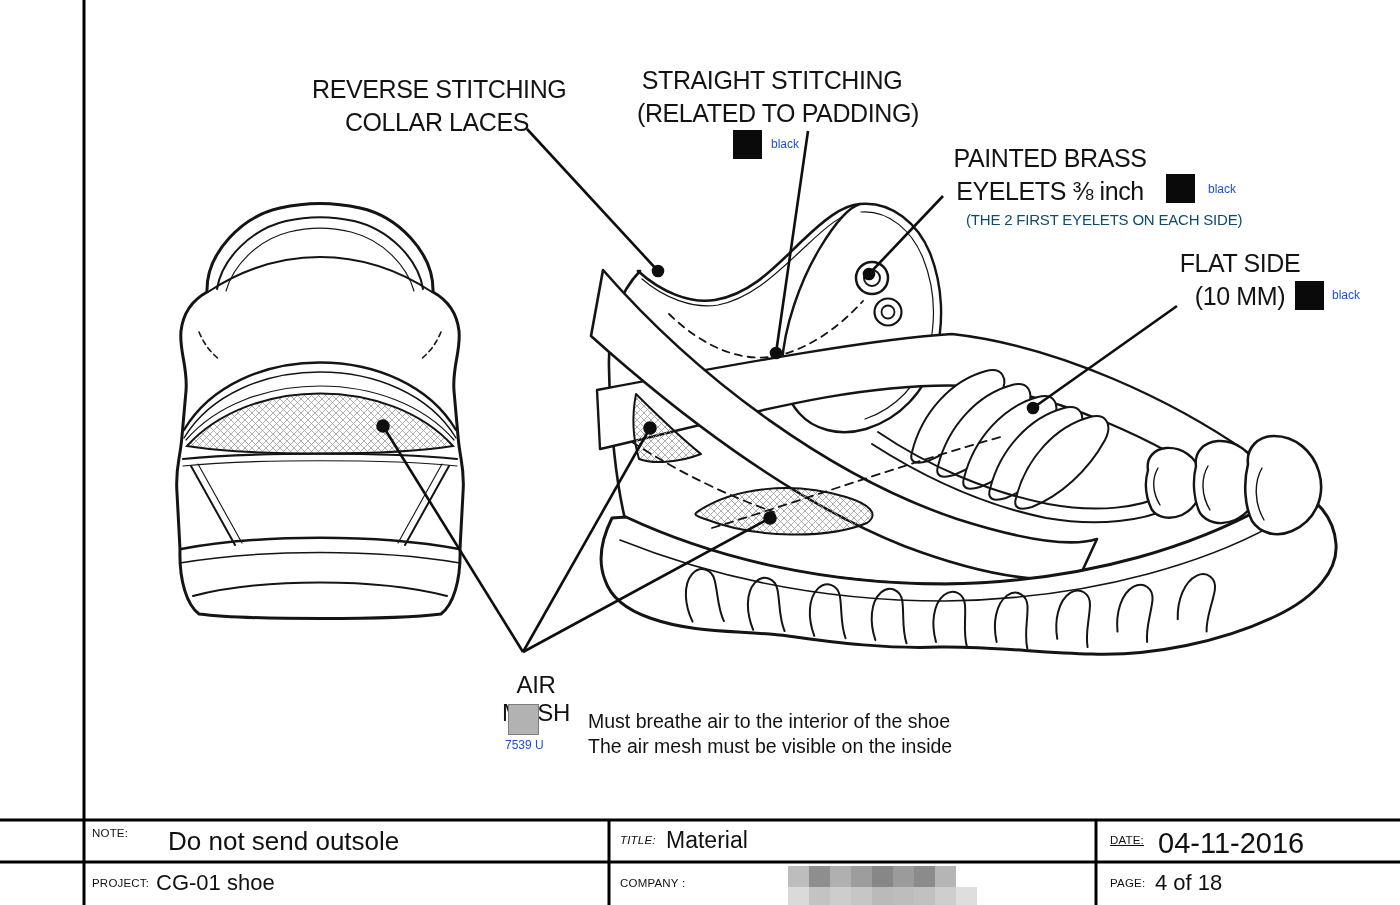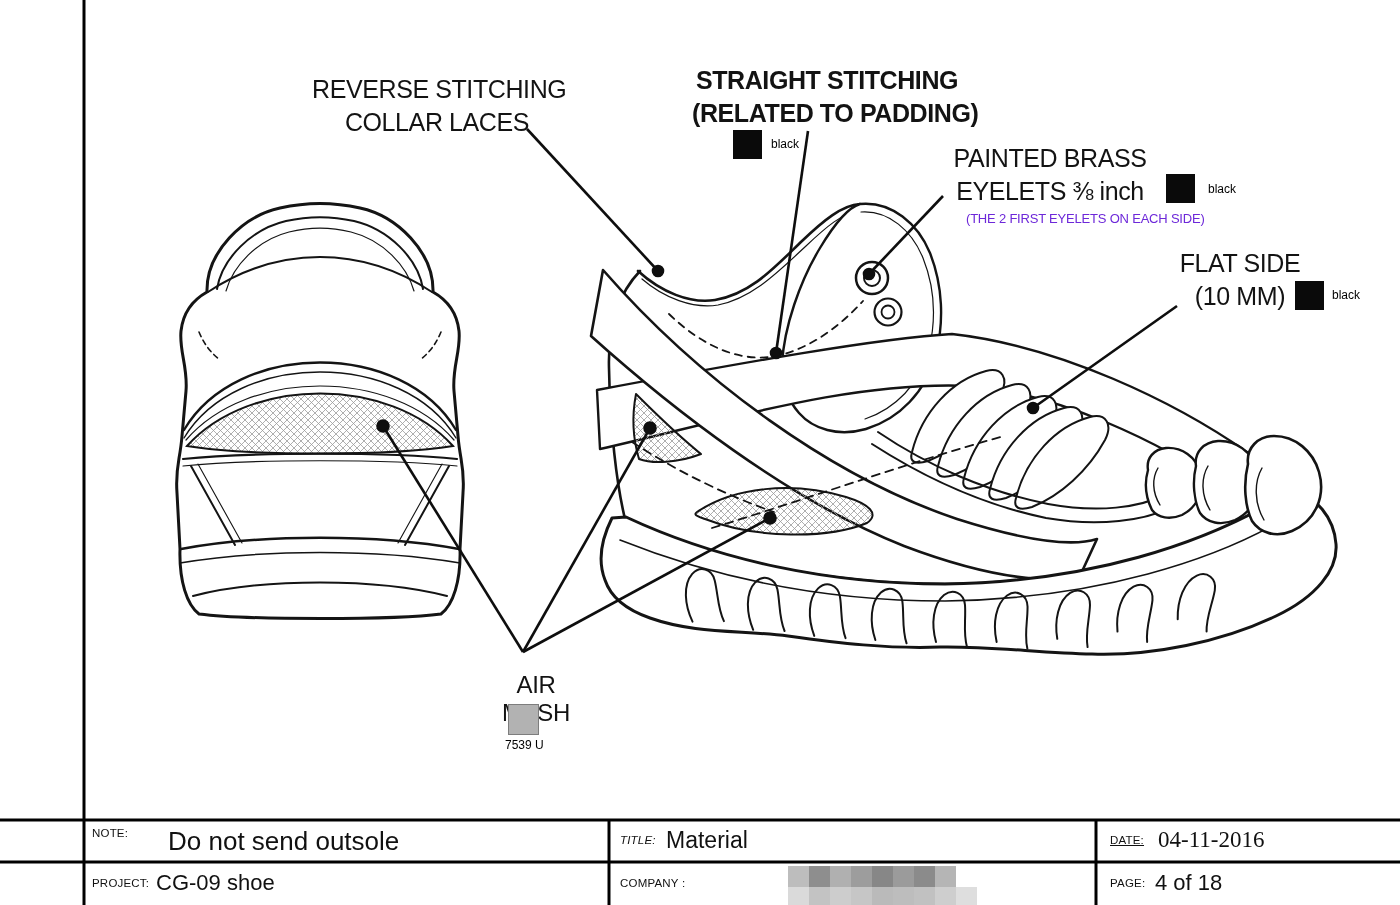--- a/index.html
+++ b/index.html
@@ -3,33 +3,33 @@
 <meta charset="utf-8">
 <style>
   html,body{margin:0;padding:0;background:#ffffff;}
   body{width:1400px;height:905px;position:relative;overflow:hidden;
        font-family:"Liberation Sans", sans-serif;color:#111;}
   #drawing{position:absolute;left:0;top:0;z-index:1;}
   .overlay{position:absolute;left:0;top:0;width:1400px;height:905px;z-index:2;}
   .callout{position:absolute;text-align:center;font-size:25px;line-height:33px;
            letter-spacing:-0.4px;color:#131313;}
   .callout .ln{white-space:nowrap;}
-  .small-note{position:absolute;font-size:13px;letter-spacing:-0.2px;color:#6d28d9;white-space:nowrap;}
+  .small-note{position:absolute;font-size:15px;letter-spacing:-0.2px;color:#0c4a6e;white-space:nowrap;}
   .swatch{position:absolute;width:29px;height:29px;background:#0a0a0a;}
-  .swatch-label{position:absolute;font-size:12px;color:#000000;}
+  .swatch-label{position:absolute;font-size:12px;color:#1d4ed8;}
   .swatch-gray{position:absolute;width:29px;height:29px;background:#b2b2b2;border:1px solid #7d7d7d;}
   .green{color:#55b948;}
   .length-note{position:absolute;font-size:25px;line-height:34px;letter-spacing:-0.3px;}
   .airmesh-title{position:absolute;font-size:24px;letter-spacing:-0.3px;color:#131313;}
   .airmesh-desc{position:absolute;font-size:19.5px;line-height:25px;color:#131313;}
   .tb-label{position:absolute;font-size:11.5px;letter-spacing:0.2px;color:#111;}
   .tb-value{position:absolute;color:#111;white-space:nowrap;}
   .v-note{font-size:26px;}
   .v-title{font-size:23px;}
-  .v-date{font-size:23px;font-family:Liberation Serif, serif;}
+  .v-date{font-size:29px;}
   .v-project{font-size:22px;}
   .v-page{font-size:22px;}
   
   .redact{position:absolute;left:788px;top:866px;width:200px;height:42px;}
   .redact .row{display:flex;height:21px;}
   .redact .c{width:21px;height:21px;}
   .r1 .c:nth-child(1){background:#bdbdbd}.r1 .c:nth-child(2){background:#8e8e8e}
   .r1 .c:nth-child(3){background:#b0b0b0}.r1 .c:nth-child(4){background:#9d9d9d}
   .r1 .c:nth-child(5){background:#878787}.r1 .c:nth-child(6){background:#9b9b9b}
   .r1 .c:nth-child(7){background:#8b8b8b}.r1 .c:nth-child(8){background:#b5b5b5}
@@ -177,21 +177,21 @@
   </g>
 </svg>
 
 <div class="overlay">
 
   <div class="callout" style="left:312px;top:73px;width:250px;">
     <div class="ln">REVERSE STITCHING</div>
     <div class="ln">COLLAR LACES</div>
   </div>
 
-  <div class="callout" style="left:692px;top:64px;width:270px;font-weight:bold;">
+  <div class="callout" style="left:637px;top:64px;width:270px;">
     <div class="ln">STRAIGHT STITCHING</div>
     <div class="ln">(RELATED TO PADDING)</div>
   </div>
   <div class="swatch" style="left:733px;top:130px;"></div>
   <div class="swatch-label" style="left:771px;top:137px;">black</div>
 
   <div class="callout" style="left:940px;top:142px;width:220px;">
     <div class="ln">PAINTED BRASS</div>
     <div class="ln">EYELETS ⅜ inch</div>
   </div>
@@ -203,33 +203,37 @@
     <div class="ln">FLAT SIDE</div>
     <div class="ln">(10 MM)</div>
   </div>
   <div class="swatch" style="left:1295px;top:281px;"></div>
   <div class="swatch-label" style="left:1332px;top:288px;">black</div>
 
 
   <div class="airmesh-title" style="left:480px;top:671px;width:112px;text-align:center;">AIR MESH</div>
   <div class="swatch-gray" style="left:508px;top:704px;"></div>
   <div class="swatch-label" style="left:505px;top:738px;text-align:center;">7539 U</div>
+  <div class="airmesh-desc" style="left:588px;top:709px;">
+    <div>Must breathe air to the interior of the shoe</div>
+    <div>The air mesh must be visible on the inside</div>
+  </div>
 
   <div>
     <div class="tb-label" style="left:92px;top:827px;">NOTE:</div>
     <div class="tb-value v-note green" style="left:168px;top:826px;text-align:right;">Do not send outsole</div>
 
     <div class="tb-label" style="left:620px;top:834px;font-style:italic;">TITLE:</div>
     <div class="tb-value v-title" style="left:666px;top:827px;">Material</div>
 
     <div class="tb-label" style="left:1110px;top:834px;text-decoration:underline;">DATE:</div>
     <div class="tb-value v-date" style="left:1158px;top:827px;">04-11-2016</div>
 
     <div class="tb-label" style="left:92px;top:877px;">PROJECT:</div>
-    <div class="tb-value v-project" style="left:156px;top:870px;">CG-09 shoe</div>
+    <div class="tb-value v-project" style="left:156px;top:870px;">CG-01 shoe</div>
 
     <div class="tb-label" style="left:620px;top:877px;">COMPANY :</div>
     <div class="redact">
       <div class="row r1">
         <div class="c"></div>
           <div class="c"></div>
           <div class="c"></div>
           <div class="c"></div>
         <div class="c"></div>
           <div class="c"></div>

